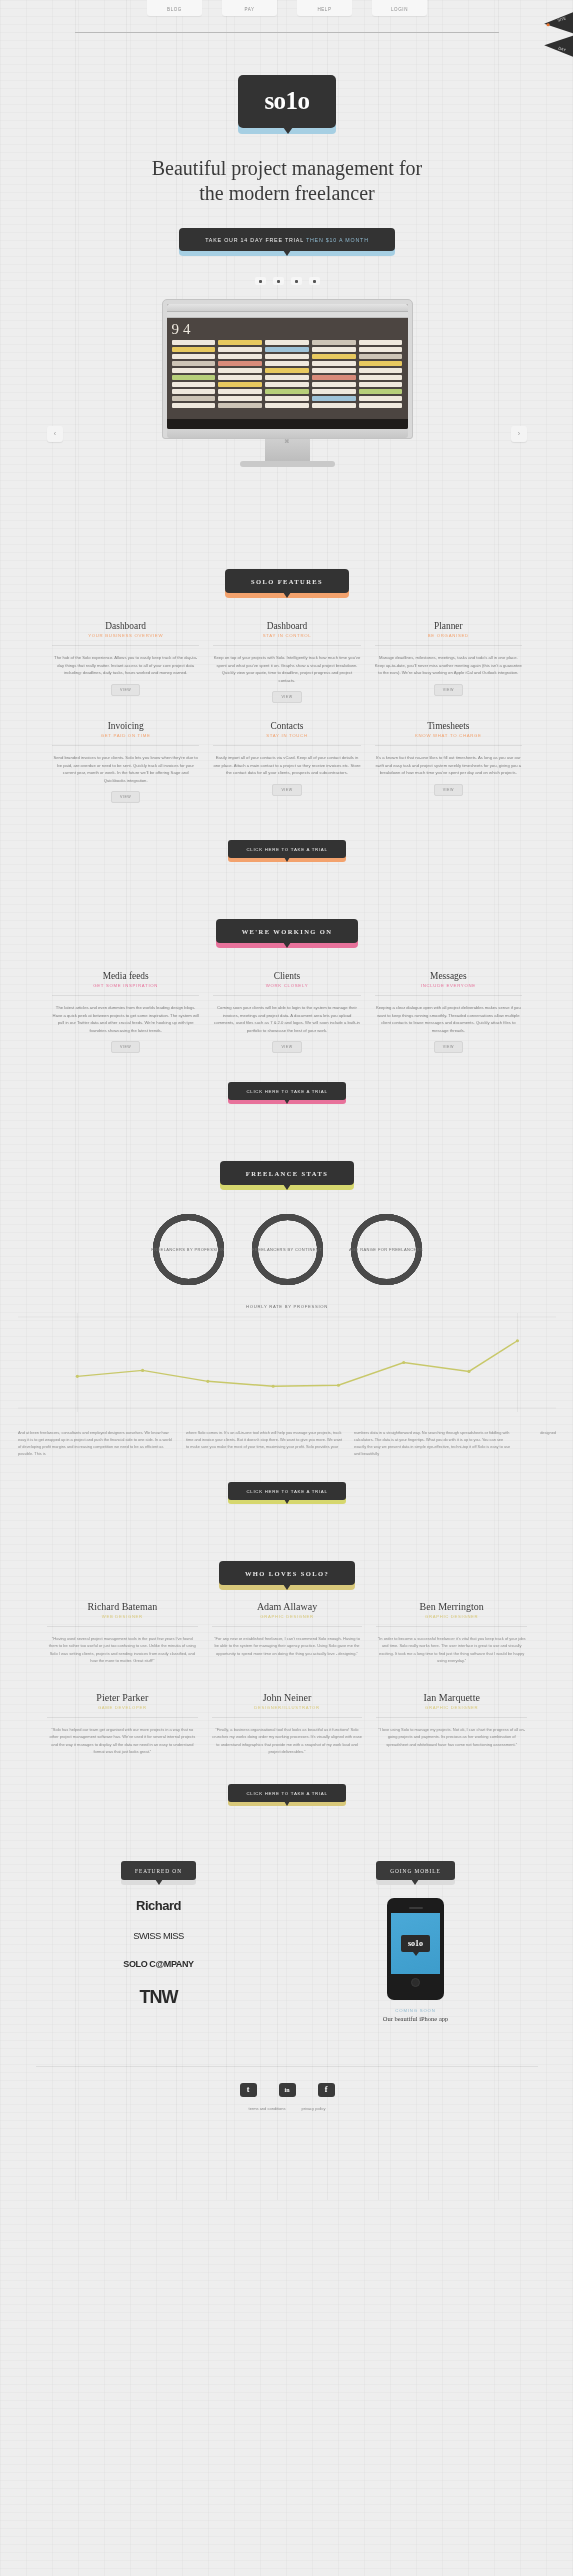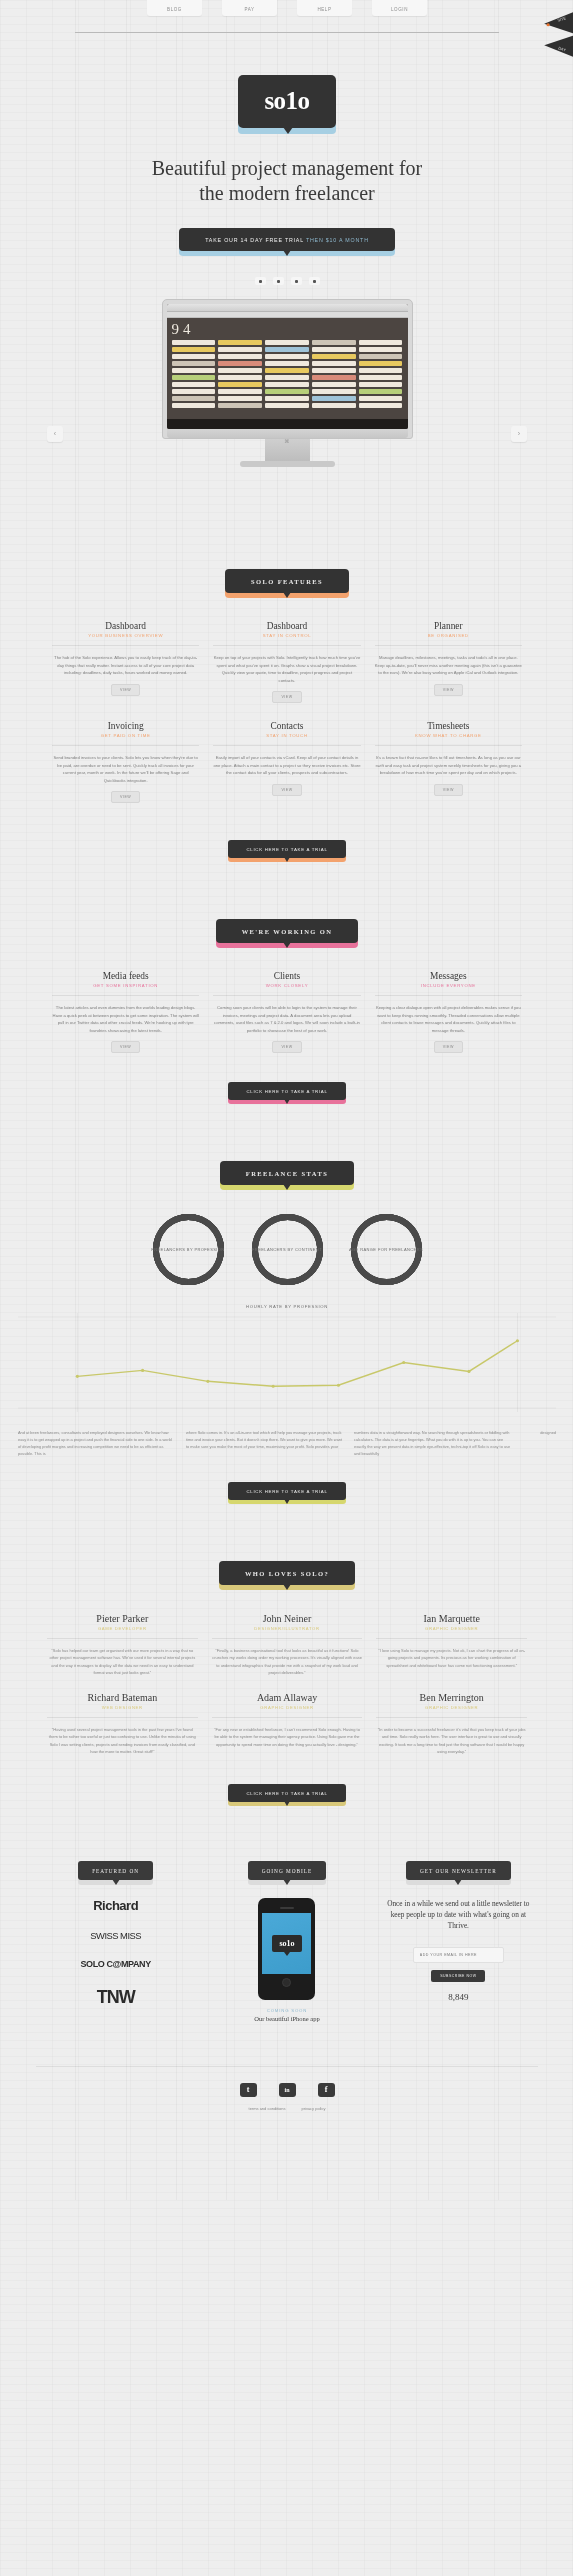--- a/index.html
+++ b/index.html
@@ -557,59 +557,59 @@
       </div>
     </div>
 
     <div class="sec-head" style="padding-top:61px">
       <div class="hw">
         <div class="bar" style="background:#d8c87a"></div>
         <span class="lab">WHO LOVES SOLO?</span>
       </div>
     </div>
 
+    <div class="tgrid" style="padding-top:16px">
+      <div class="tcol">
+        <h3>Richard Bateman</h3>
+        <div class="sub">WEB DESIGNER</div>
+        <div class="hr"></div>
+        <p>"Having used several project management tools in the past few years I've found them to be rather too useful or just too confusing to use. Unlike the minutia of using Solo I was setting clients, projects and sending invoices from easily classified, and how the more to matter. Great stuff!"</p>
+      </div>
+      <div class="tcol">
+        <h3>Adam Allaway</h3>
+        <div class="sub">GRAPHIC DESIGNER</div>
+        <div class="hr"></div>
+        <p>"For any new or established freelancer, I can't recommend Solo enough. Having to be able to the system for managing their agency practice. Using Solo gave me the opportunity to spend more time on doing the thing you actually love - designing."</p>
+      </div>
+      <div class="tcol">
+        <h3>Ben Merrington</h3>
+        <div class="sub">GRAPHIC DESIGNER</div>
+        <div class="hr"></div>
+        <p>"In order to become a successful freelancer it's vital that you keep track of your jobs and time. Solo really works here. The user interface is great to use and visually exciting. It took me a long time to find just the thing software that I would be happy using everyday."</p>
+      </div>
+    </div>
+
     <div class="tgrid" style="padding-top:28px">
       <div class="tcol">
         <h3>Pieter Parker</h3>
         <div class="sub">GAME DEVELOPER</div>
         <div class="hr"></div>
         <p>"Solo has helped our team get organised with our more projects in a way that no other project management software has. We've used it for several internal projects and the way it manages to display all the data we need in an easy to understand format was that just looks great."</p>
       </div>
       <div class="tcol">
         <h3>John Neiner</h3>
         <div class="sub">DESIGNER/ILLUSTRATOR</div>
         <div class="hr"></div>
         <p>"Finally, a business organisational tool that looks as beautiful as it functions! Solo crunches my works doing order my working processes. It's visually aligned with ease to understand infographics that provide me with a snapshot of my work load and project deliverables."</p>
       </div>
       <div class="tcol">
         <h3>Ian Marquette</h3>
         <div class="sub">GRAPHIC DESIGNER</div>
         <div class="hr"></div>
         <p>"I love using Solo to manage my projects. Not ok, I can chart the progress of all on-going projects and payments. Its precious as her working combination of spreadsheet and whiteboard have has come not functioning assessment."</p>
-      </div>
-    </div>
-
-    <div class="tgrid" style="padding-top:16px">
-      <div class="tcol">
-        <h3>Richard Bateman</h3>
-        <div class="sub">WEB DESIGNER</div>
-        <div class="hr"></div>
-        <p>"Having used several project management tools in the past few years I've found them to be rather too useful or just too confusing to use. Unlike the minutia of using Solo I was setting clients, projects and sending invoices from easily classified, and how the more to matter. Great stuff!"</p>
-      </div>
-      <div class="tcol">
-        <h3>Adam Allaway</h3>
-        <div class="sub">GRAPHIC DESIGNER</div>
-        <div class="hr"></div>
-        <p>"For any new or established freelancer, I can't recommend Solo enough. Having to be able to the system for managing their agency practice. Using Solo gave me the opportunity to spend more time on doing the thing you actually love - designing."</p>
-      </div>
-      <div class="tcol">
-        <h3>Ben Merrington</h3>
-        <div class="sub">GRAPHIC DESIGNER</div>
-        <div class="hr"></div>
-        <p>"In order to become a successful freelancer it's vital that you keep track of your jobs and time. Solo really works here. The user interface is great to use and visually exciting. It took me a long time to find just the thing software that I would be happy using everyday."</p>
       </div>
     </div>
 
     <div class="trialbtn-wrap" style="padding-top:26px">
       <div class="trialbtn">
         <div class="bar" style="background:#d8c87a"></div>
         <a>CLICK HERE TO TAKE A TRIAL</a>
       </div>
     </div>
 
@@ -637,30 +637,20 @@
           <div class="phone-spk"></div>
           <div class="phone-screen">
             <span class="phone-logo">so1o</span>
           </div>
           <div class="phone-home"></div>
         </div>
         <div class="coming">COMING SOON</div>
         <div class="appcap">Our beautiful iPhone app</div>
       </div>
 
-      <div class="fcol">
-        <div class="fhead">
-          <div class="bar"></div>
-          <span class="lab">GET OUR NEWSLETTER</span>
-        </div>
-        <div class="nlcopy">Once in a while we send out a little newsletter to keep people up to date with what's going on at Thrive.</div>
-        <input class="email" type="text" placeholder="ADD YOUR EMAIL IN HERE" style="">
-        <a class="subbtn">SUBSCRIBE NOW</a>
-        <div class="count">8,849</div>
-      </div>
     </div>
 
     <div class="footrule" style="margin-top:44px"></div>
 
     <div class="social">
       <a>t</a>
       <a style="font-size:6px">in</a>
       <a>f</a>
     </div>
 

